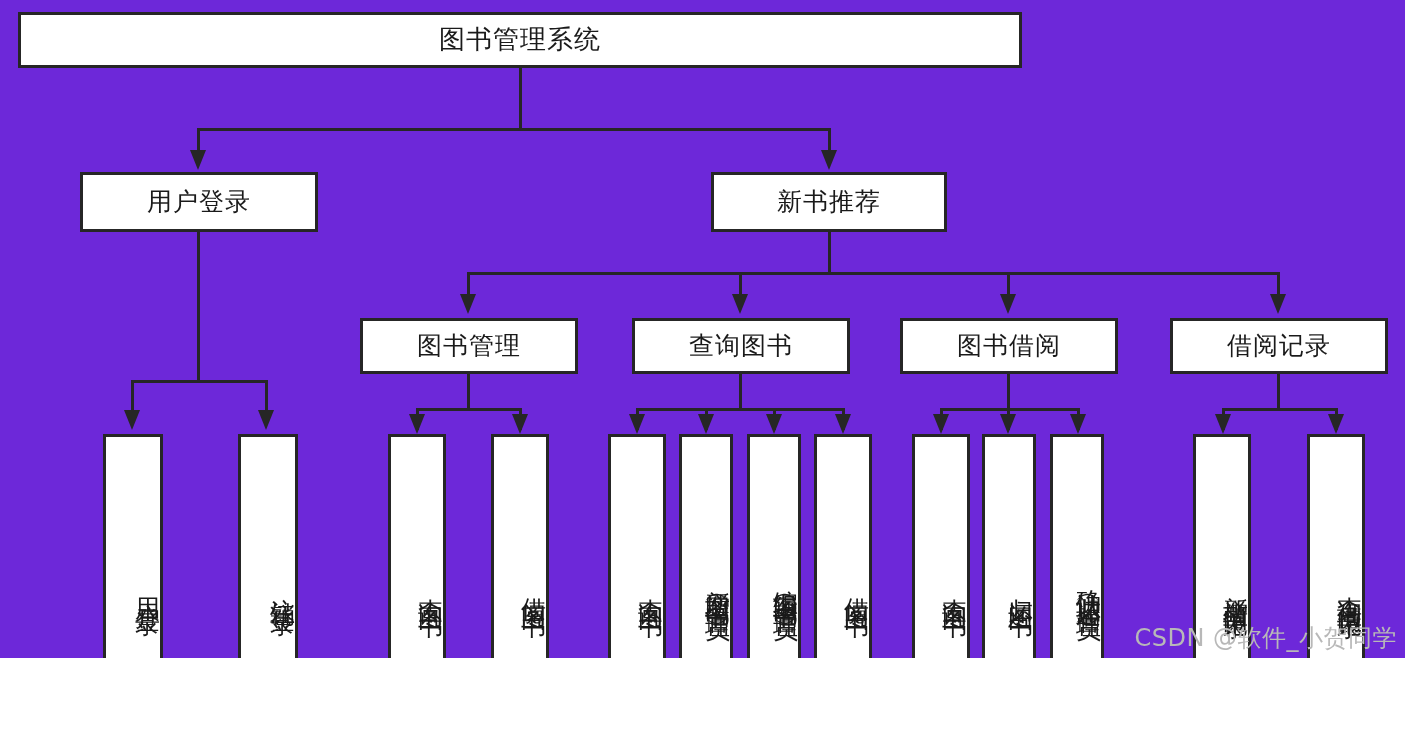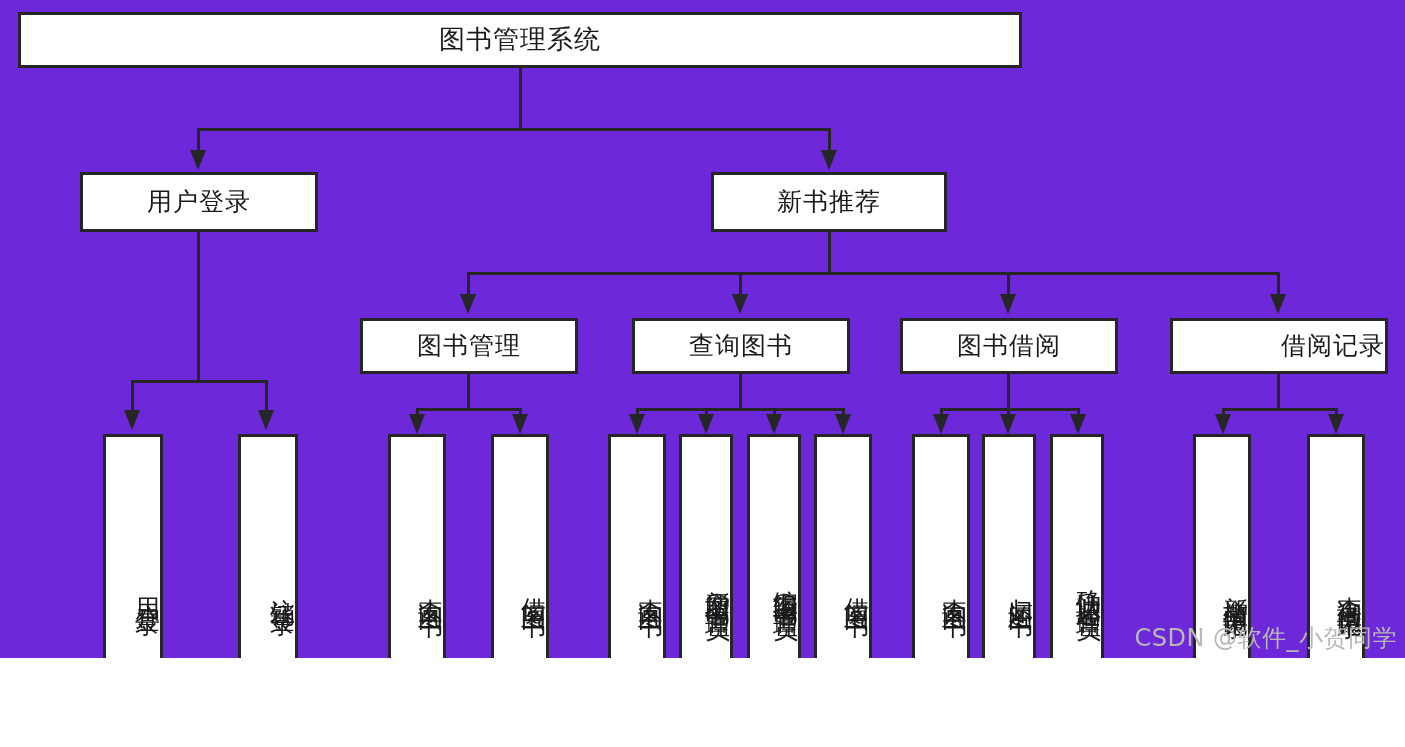--- a/index.html
+++ b/index.html
@@ -125,21 +125,21 @@
 
   <div class="node horiz" style="left:360px; top:318px; width:218px; height:56px;">
     <span>图书管理</span>
   </div>
   <div class="node horiz" style="left:632px; top:318px; width:218px; height:56px;">
     <span>查询图书</span>
   </div>
   <div class="node horiz" style="left:900px; top:318px; width:218px; height:56px;">
     <span>图书借阅</span>
   </div>
-  <div class="node horiz" style="left:1170px; top:318px; width:218px; height:56px;justify-content:flex-end;">
+  <div class="node horiz" style="left:1170px; top:318px; width:218px; height:56px;">
     <span>借阅记录</span>
   </div>
 
   <div class="conn v" style="left:467px; top:374px; width:3px; height:34px;"></div>
   <div class="conn h" style="left:416px; top:408px; width:106px; height:3px;"></div>
   <div class="conn v" style="left:416px; top:408px; width:3px; height:22px;"></div>
   <div class="arrow" style="left:409px; top:414px;"></div>
   <div class="conn v" style="left:519px; top:408px; width:3px; height:22px;"></div>
   <div class="arrow" style="left:512px; top:414px;"></div>
 

